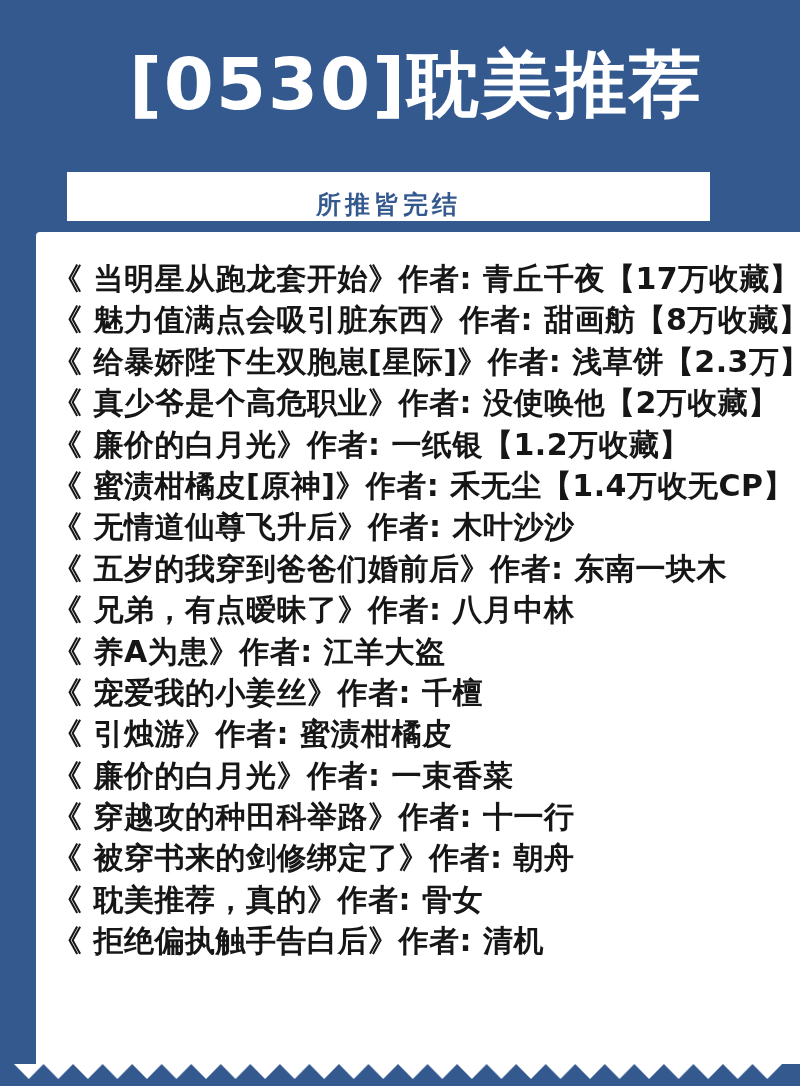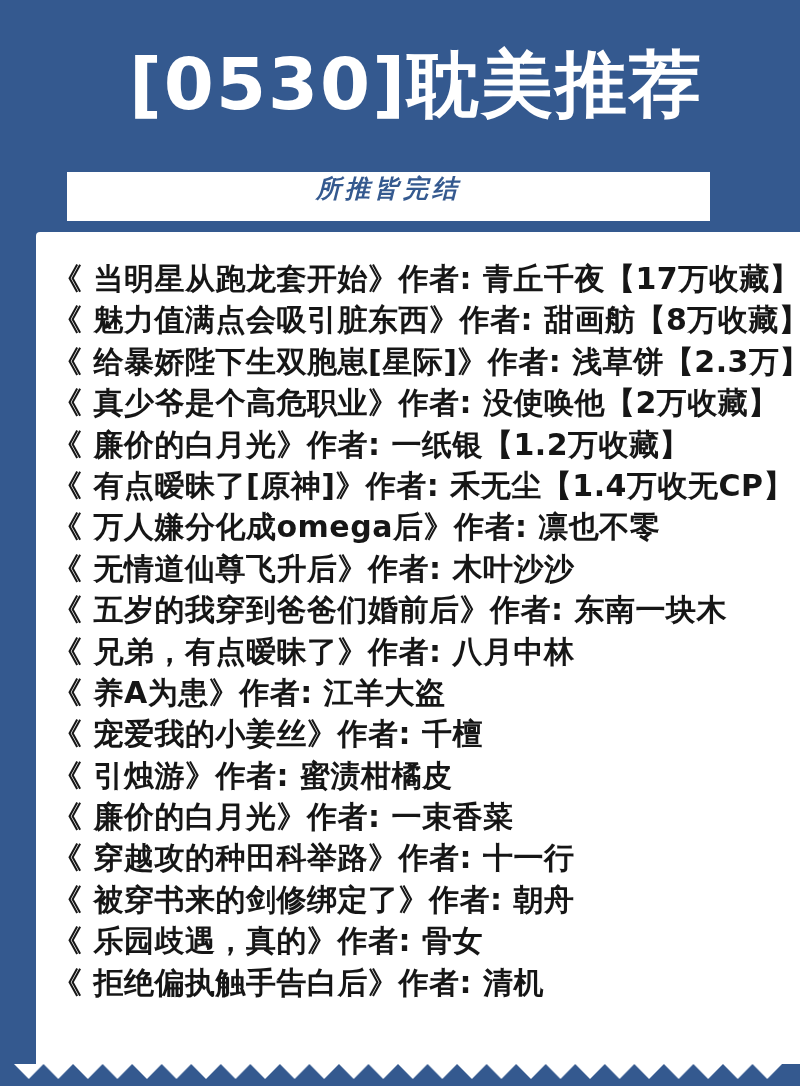--- a/index.html
+++ b/index.html
@@ -36,23 +36,22 @@
     white-space: nowrap;
   }
   .banner {
     position: absolute;
     left: 67px;
     top: 172px;
     width: 643px;
     height: 49px;
     background: var(--card);
     display: flex;
-    align-items: flex-start;
+    align-items: flex-end;
     justify-content: center;
-    font-style: italic;
   }
   .banner-text {
     color: var(--banner-text);
     font-size: 25px;
     font-weight: 700;
     letter-spacing: 4px;
   }
   .card {
     position: absolute;
     left: 14px;
@@ -94,32 +93,31 @@
     <span class="banner-text">所推皆完结</span>
   </div>
 
   <div class="card">
     <div id="book-list">
         <div class="book-line">《 当明星从跑龙套开始》作者: 青丘千夜【17万收藏】</div>
         <div class="book-line">《 魅力值满点会吸引脏东西》作者: 甜画舫【8万收藏】</div>
         <div class="book-line">《 给暴娇陛下生双胞崽[星际]》作者: 浅草饼【2.3万】</div>
         <div class="book-line">《 真少爷是个高危职业》作者: 没使唤他【2万收藏】</div>
         <div class="book-line">《 廉价的白月光》作者: 一纸银【1.2万收藏】</div>
-        <div class="book-line">《 有点暧昧了[原神]》作者: 禾无尘【1.4万收无CP】</div>
-        <div class="book-line">《 万人嫌分化成omega后》作者: 凛也不零</div>
+        <div class="book-line">《 蜜渍柑橘皮[原神]》作者: 禾无尘【1.4万收无CP】</div>
         <div class="book-line">《 无情道仙尊飞升后》作者: 木叶沙沙</div>
         <div class="book-line">《 五岁的我穿到爸爸们婚前后》作者: 东南一块木</div>
         <div class="book-line">《 兄弟，有点暧昧了》作者: 八月中林</div>
         <div class="book-line">《 养A为患》作者: 江羊大盗</div>
         <div class="book-line">《 宠爱我的小姜丝》作者: 千檀</div>
         <div class="book-line">《 引烛游》作者: 蜜渍柑橘皮</div>
         <div class="book-line">《 廉价的白月光》作者: 一束香菜</div>
         <div class="book-line">《 穿越攻的种田科举路》作者: 十一行</div>
         <div class="book-line">《 被穿书来的剑修绑定了》作者: 朝舟</div>
-        <div class="book-line">《 乐园歧遇，真的》作者: 骨女</div>
+        <div class="book-line">《 耽美推荐，真的》作者: 骨女</div>
         <div class="book-line">《 拒绝偏执触手告白后》作者: 清机</div>
       </div>
   </div>
 
   <svg class="zigzag" width="768" height="15" viewBox="0 0 768 15" preserveAspectRatio="none" xmlns="http://www.w3.org/2000/svg">
     <defs>
       <pattern id="teeth" width="29.54" height="15" patternUnits="userSpaceOnUse">
         <polygon points="0,0 29.54,0 14.77,15" fill="#FFFFFF"></polygon>
       </pattern>
     </defs>

